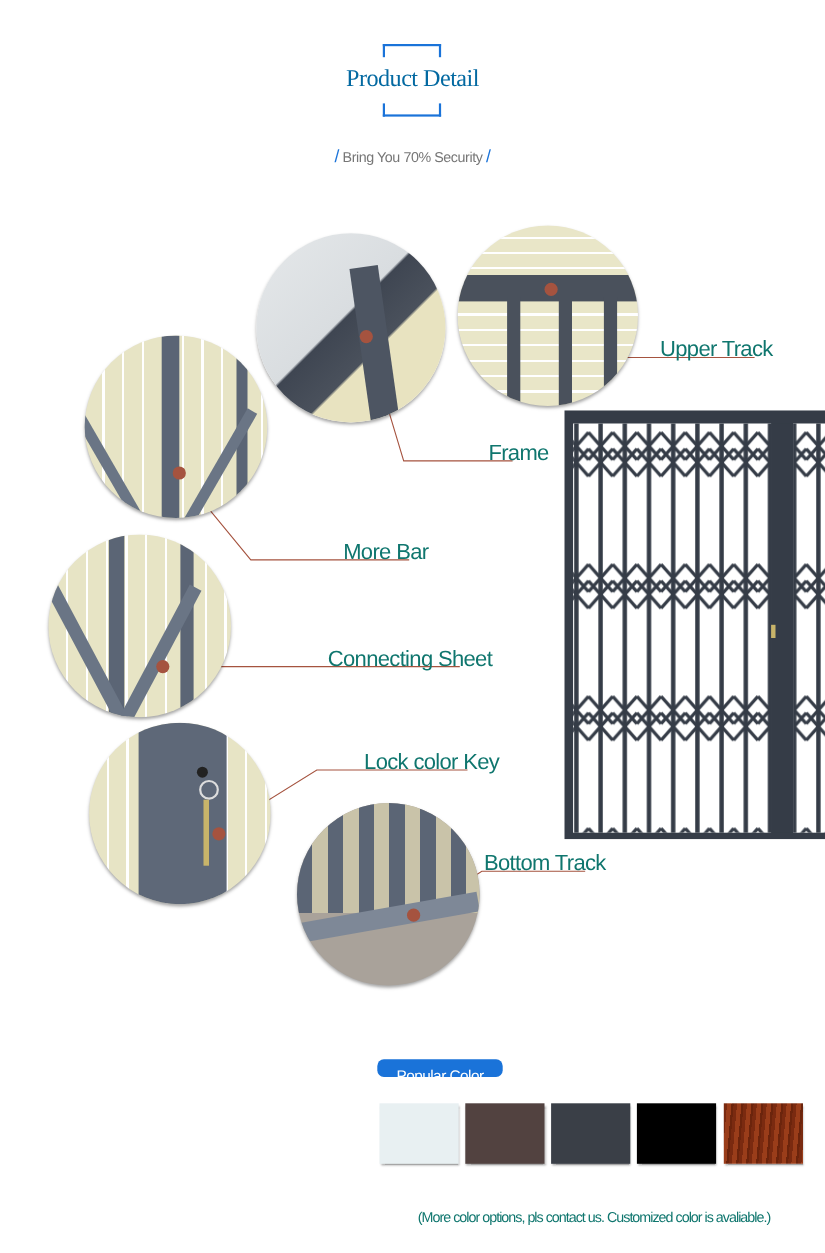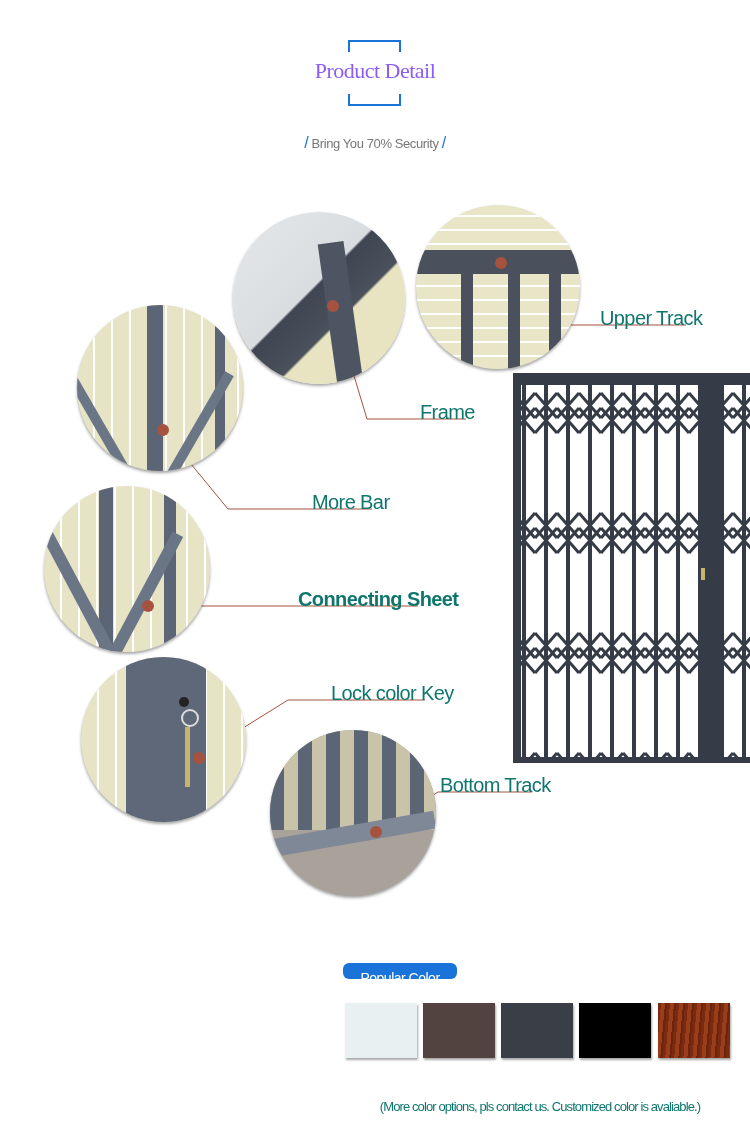--- a/index.html
+++ b/index.html
@@ -1,20 +1,20 @@
 <!DOCTYPE html>
 <html><head>
 <meta charset="utf-8">
 <style>
   html,body{margin:0;padding:0;background:#fff;}
   body{width:750px;height:1139px;position:relative;overflow:hidden;font-family:"Liberation Sans",sans-serif;}
   .abs{position:absolute;}
   .bracket-top{left:348px;top:40px;width:53px;height:12px;border:2px solid #1a73d9;border-bottom:none;box-sizing:border-box;}
   .bracket-bot{left:348px;top:94px;width:53px;height:12px;border:2px solid #1a73d9;border-top:none;box-sizing:border-box;}
-  .title{left:250px;top:58px;width:250px;text-align:center;font-family:"Liberation Serif",serif;font-size:22px;color:#8b5cf6;letter-spacing:-0.5px;}
+  .title{left:250px;top:58px;width:250px;text-align:center;font-family:"Liberation Serif",serif;font-size:22px;color:#0369a1;letter-spacing:-0.5px;}
   .subtitle{left:200px;top:134px;width:350px;text-align:center;font-size:13px;color:#777;letter-spacing:-0.4px;}
   .subtitle .slash{color:#1a73d9;font-size:16px;}
   .circle{border-radius:50%;overflow:hidden;box-shadow:0 2px 3px rgba(0,0,0,0.35);}
   .dot{position:absolute;width:12px;height:12px;border-radius:50%;background:#a5533f;}
   .label{font-size:20px;color:#0f766e;letter-spacing:-0.6px;white-space:nowrap;}
   .gate{left:513px;top:373px;width:260px;height:390px;background:#fff;}
   .popular{left:343px;top:963px;width:114px;height:16px;background:#1a73d9;border-radius:6px;color:#fff;font-size:14px;line-height:30px;text-align:center;letter-spacing:-0.5px;}
   .swatch{top:1003px;width:72px;height:55px;box-shadow:1px 2px 2px rgba(0,0,0,0.35);}
   .note{left:330px;top:1099px;width:420px;text-align:center;font-size:13px;color:#0f766e;letter-spacing:-0.9px;}
 </style>
@@ -38,21 +38,21 @@
     <polyline points="147,606 418,606"></polyline>
     <polyline points="198,756 288,700 425,700"></polyline>
     <polyline points="376,832 438,792 532,792"></polyline>
   </g>
 </svg>
 
 <div class="abs circle" style="left:233px;top:212px;width:172px;height:172px;background:linear-gradient(135deg,#e5e8ea 0%,#d9dde0 45%,#3f4652 46%,#4a515c 62%,#e8e3c0 63%);">
   <div class="abs" style="left:95px;top:30px;width:26px;height:150px;background:#4d5562;transform:rotate(-8deg);"></div>
   <div class="dot" style="left:94px;top:88px;"></div>
 </div>
-<div class="abs label" style="left:420px;top:401px;text-align:center;">Frame</div>
+<div class="abs label" style="left:444px;top:401px;text-align:center;">Frame</div>
 
 <div class="abs circle" style="left:416px;top:205px;width:164px;height:164px;background:repeating-linear-gradient(0deg,#e9e6c8 0 12px,#fff 12px 14px),#e9e6c8;">
   <div class="abs" style="left:0;top:45px;width:164px;height:24px;background:#4a515c;"></div>
   <div class="abs" style="left:45px;top:65px;width:12px;height:110px;background:#4a515c;"></div>
   <div class="abs" style="left:92px;top:65px;width:12px;height:110px;background:#4a515c;"></div>
   <div class="abs" style="left:133px;top:65px;width:12px;height:110px;background:#4a515c;"></div>
   <div class="dot" style="left:79px;top:52px;"></div>
 </div>
 <div class="abs label" style="left:600px;top:307px;">Upper Track</div>
 
@@ -65,21 +65,21 @@
 </div>
 <div class="abs label" style="left:312px;top:491px;">More Bar</div>
 
 <div class="abs circle" style="left:44px;top:486px;width:166px;height:166px;background:repeating-linear-gradient(90deg,#e7e4c5 0 16px,#fff 16px 18px),#e7e4c5;">
   <div class="abs" style="left:55px;top:0;width:14px;height:166px;background:#5b6575;"></div>
   <div class="abs" style="left:120px;top:0;width:12px;height:166px;background:#5b6575;"></div>
   <div class="abs" style="left:30px;top:40px;width:12px;height:140px;background:#6a7585;transform:rotate(-28deg);"></div>
   <div class="abs" style="left:95px;top:40px;width:12px;height:140px;background:#6a7585;transform:rotate(28deg);"></div>
   <div class="dot" style="left:98px;top:114px;"></div>
 </div>
-<div class="abs label" style="left:298px;top:588px;font-weight:bold;">Connecting Sheet</div>
+<div class="abs label" style="left:298px;top:588px;">Connecting Sheet</div>
 
 <div class="abs circle" style="left:81px;top:657px;width:165px;height:165px;background:repeating-linear-gradient(90deg,#e7e4c5 0 16px,#fff 16px 18px),#e7e4c5;">
   <div class="abs" style="left:45px;top:0;width:80px;height:165px;background:#5e6878;"></div>
   <div class="abs" style="left:98px;top:40px;width:10px;height:10px;border-radius:50%;background:#222;"></div>
   <div class="abs" style="left:100px;top:52px;width:14px;height:14px;border-radius:50%;border:2px solid #ddd;"></div>
   <div class="abs" style="left:104px;top:70px;width:5px;height:60px;background:#c8b46a;"></div>
   <div class="dot" style="left:112px;top:95px;"></div>
 </div>
 <div class="abs label" style="left:331px;top:682px;">Lock color Key</div>
 

